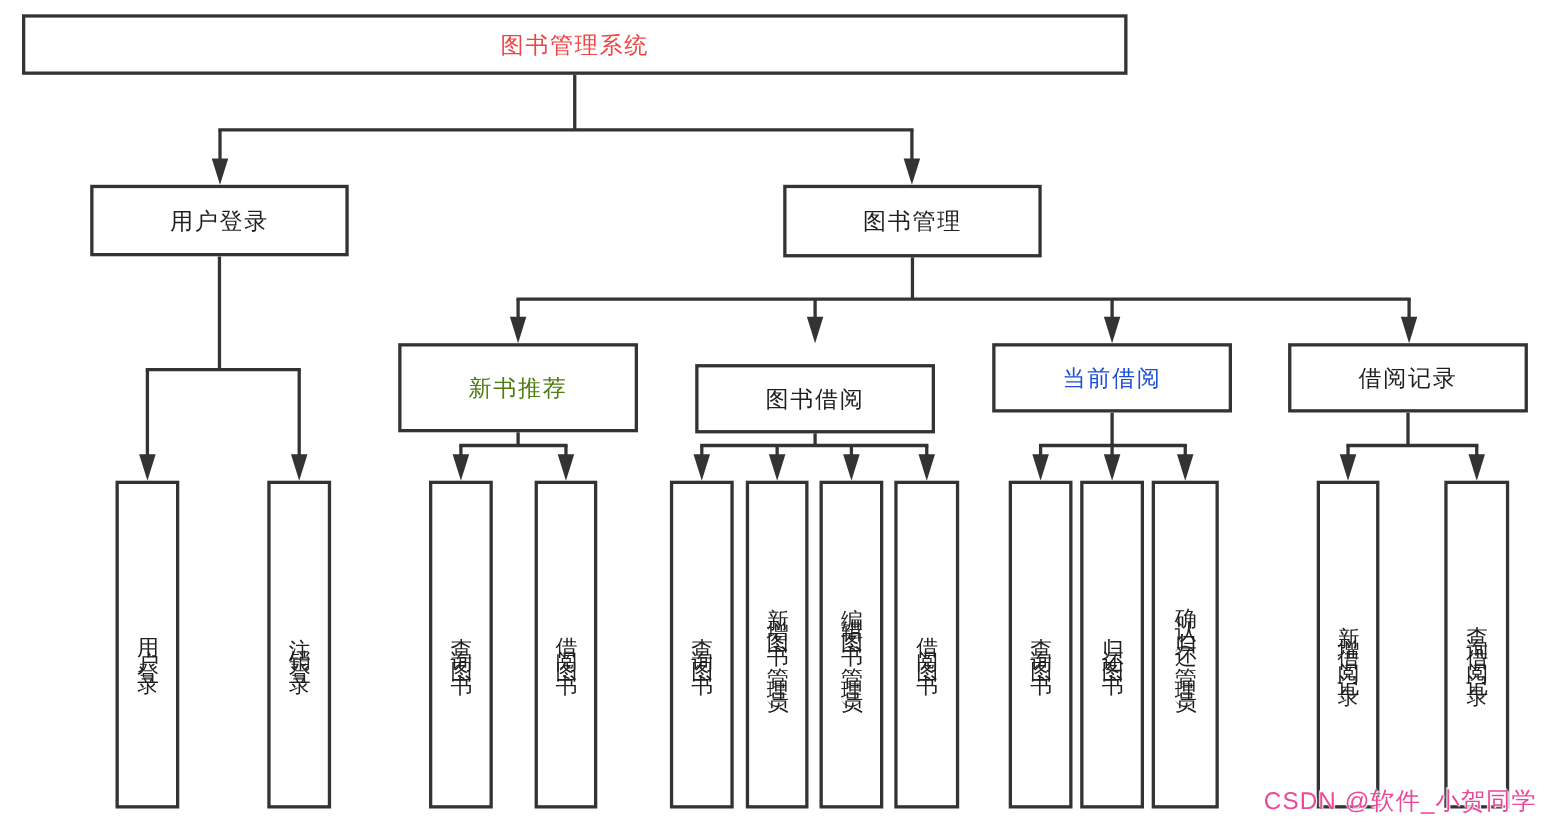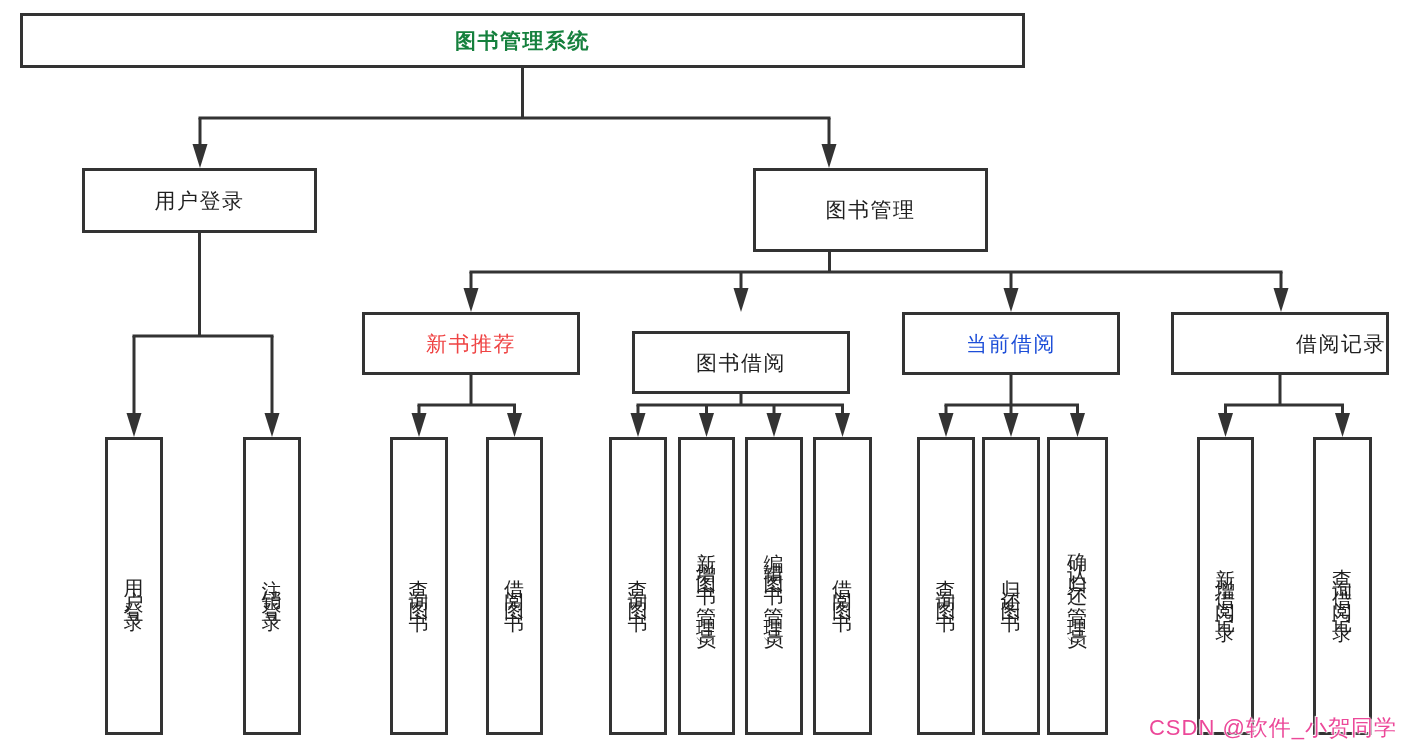--- a/index.html
+++ b/index.html
@@ -112,39 +112,39 @@
       <polygon points="1077.5,437 1070,413 1085,413" fill="#333333"></polygon>
       <line x1="1280" y1="375" x2="1280" y2="405" stroke="#333333" stroke-width="3"></line>
       <line x1="1224" y1="405" x2="1344" y2="405" stroke="#333333" stroke-width="3"></line>
       <line x1="1225.5" y1="405" x2="1225.5" y2="417" stroke="#333333" stroke-width="3"></line>
       <polygon points="1225.5,437 1218,413 1233,413" fill="#333333"></polygon>
       <line x1="1342.5" y1="405" x2="1342.5" y2="417" stroke="#333333" stroke-width="3"></line>
       <polygon points="1342.5,437 1335,413 1350,413" fill="#333333"></polygon>
     </svg>
 
   <div class="watermark" style="color: #ec4899;">CSDN @软件_小贺同学</div>
-<div class="node horiz" style="left: 20px; top: 13px; width: 1005px; height: 55px; border-color: rgb(51, 51, 51); color: #15803d; font-weight: bold;">
+<div class="node horiz" style="left: 20px; top: 13px; width: 1005px; height: 55px; border-color: rgb(51, 51, 51); color: #ef4444;">
       <span>图书管理系统</span>
     </div>
     <div class="node horiz" style="left: 82px; top: 168px; width: 235px; height: 65px; border-color: rgb(51, 51, 51); color: rgb(31, 31, 31);">
       <span>用户登录</span>
     </div>
-    <div class="node horiz" style="left: 712px; top: 168px; width: 235px; height: 84px; border-color: rgb(51, 51, 51); color: rgb(31, 31, 31); margin-left: 41px;">
+    <div class="node horiz" style="left: 712px; top: 168px; width: 235px; height: 66px; border-color: rgb(51, 51, 51); color: rgb(31, 31, 31);">
       <span>图书管理</span>
     </div>
-    <div class="node horiz" style="left: 362px; top: 312px; width: 218px; height: 63px; border-color: rgb(51, 51, 51); color: #ef4444;">
+    <div class="node horiz" style="left: 362px; top: 312px; width: 218px; height: 81px; border-color: rgb(51, 51, 51); color: #4d7c0f;">
       <span>新书推荐</span>
     </div>
     <div class="node horiz" style="left: 632px; top: 312px; width: 218px; height: 63px; border-color: rgb(51, 51, 51); color: rgb(31, 31, 31); margin-top: 19px;">
       <span>图书借阅</span>
     </div>
     <div class="node horiz" style="left: 902px; top: 312px; width: 218px; height: 63px; border-color: rgb(51, 51, 51); color: #1d4ed8;">
       <span>当前借阅</span>
     </div>
-    <div class="node horiz" style="left: 1171px; top: 312px; width: 218px; height: 63px; border-color: rgb(51, 51, 51); color: rgb(31, 31, 31); justify-content: flex-end;">
+    <div class="node horiz" style="left: 1171px; top: 312px; width: 218px; height: 63px; border-color: rgb(51, 51, 51); color: rgb(31, 31, 31);">
       <span>借阅记录</span>
     </div>
     <div class="node vert" style="left: 105px; top: 437px; width: 58px; height: 298px; border-color: rgb(51, 51, 51); color: rgb(31, 31, 31);">
       <span>用户登录</span>
     </div>
     <div class="node vert" style="left: 243px; top: 437px; width: 58px; height: 298px; border-color: rgb(51, 51, 51); color: rgb(31, 31, 31);">
       <span>注销登录</span>
     </div>
     <div class="node vert" style="left: 390px; top: 437px; width: 58px; height: 298px; border-color: rgb(51, 51, 51); color: rgb(31, 31, 31);">
       <span>查询图书</span>

